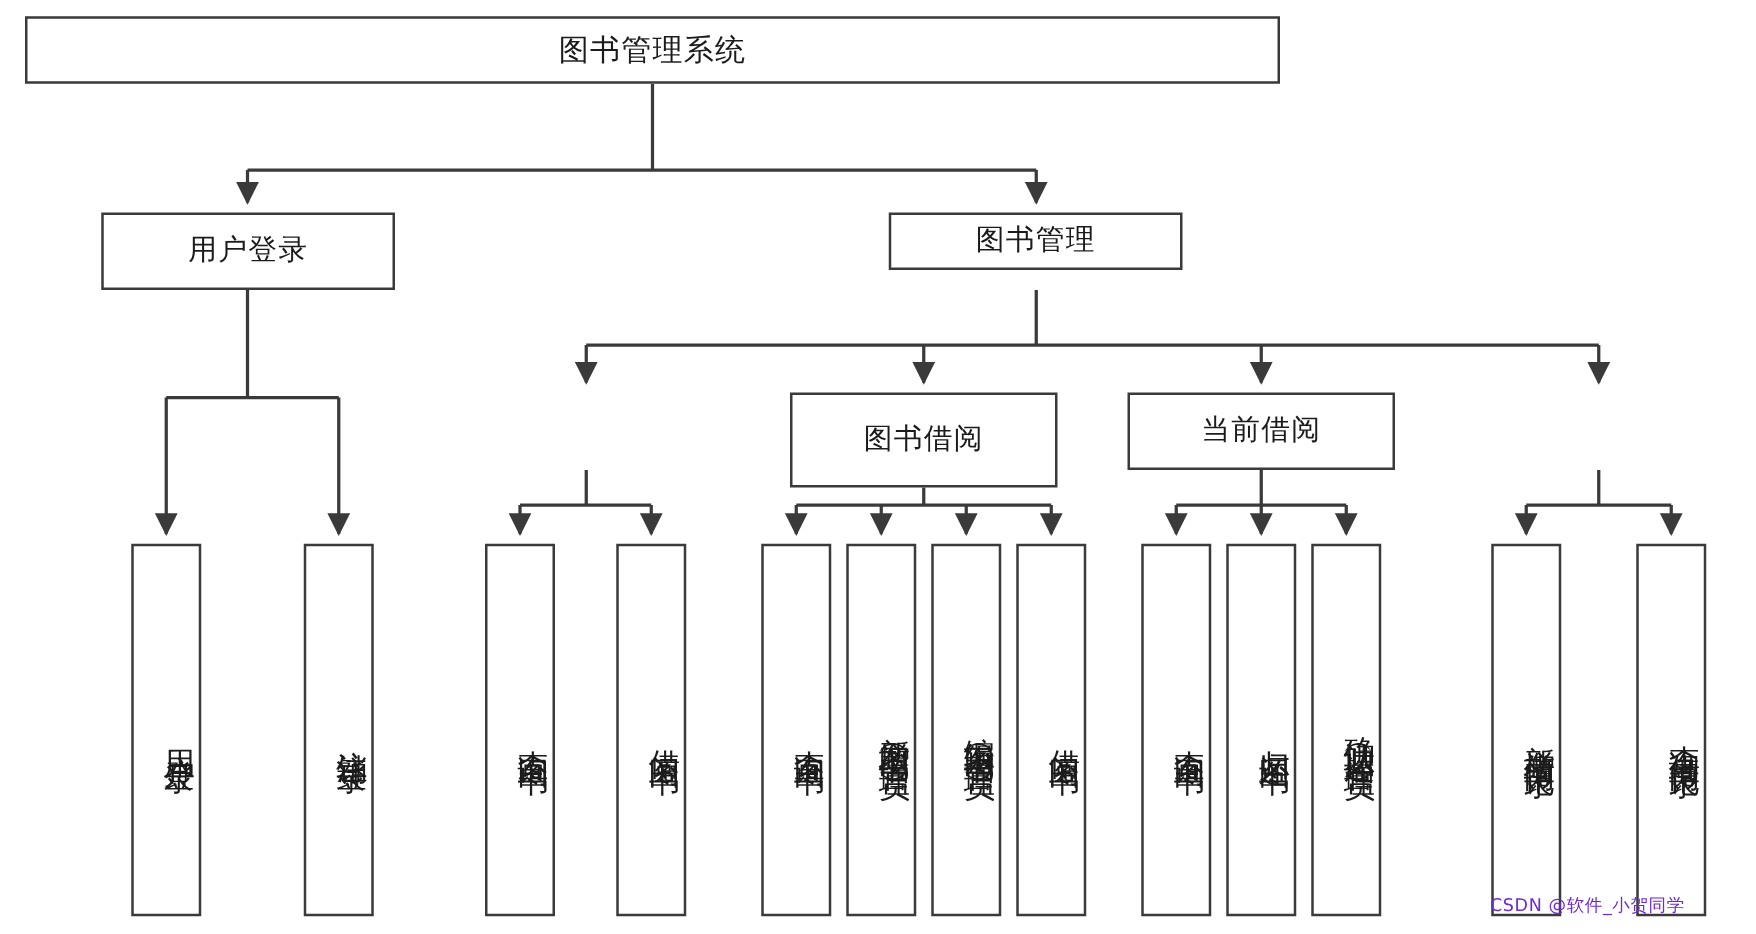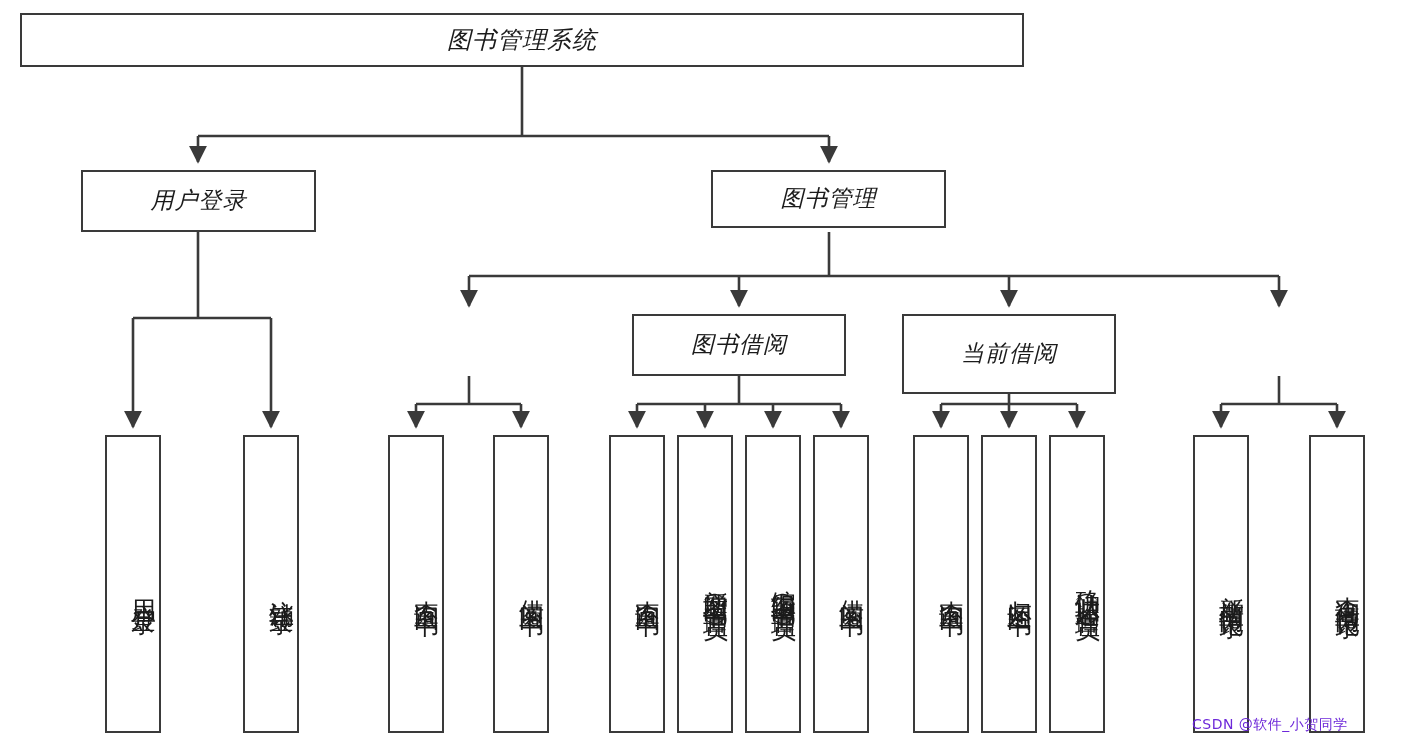--- a/index.html
+++ b/index.html
@@ -33,21 +33,20 @@
     display: flex;
     align-items: center;
     justify-content: center;
     color: #1b1b1b;
   }
   .node.horiz {
     font-size: 23px;
     letter-spacing: 1px;
     line-height: 1.2;
     text-align: left;
-    font-style: italic;
   }
   .node.vert {
     writing-mode: vertical-rl;
     text-orientation: upright;
     font-size: 25px;
     letter-spacing: 4px;
     line-height: 1.25;
     padding-top: 8px;
     align-items: flex-start;
     justify-content: center;
@@ -115,24 +114,24 @@
       <path d="M 1279 376 L 1279 404"></path>
       <path d="M 1221 404 L 1337 404"></path>
       <path d="M 1221 404 L 1221 427" marker-end="url(#arw)"></path>
       <path d="M 1337 404 L 1337 427" marker-end="url(#arw)"></path>
     </g>
   </svg>
 
   <div class="node horiz root" style="left:20px; top:13px; width:1004px; height:54px;">图书管理系统</div>
 
   <div class="node horiz" style="left:81px; top:170px; width:235px; height:62px;">用户登录</div>
-  <div class="node horiz" style="left:711px; top:170px; width:235px; height:58px;">图书管理</div>
+  <div class="node horiz" style="left:711px; top:170px; width:235px; height:46px;">图书管理</div>
 
-  <div class="node horiz" style="left:632px; top:314px; width:214px; height:62px;">图书借阅</div>
-  <div class="node horiz" style="left:902px; top:314px; width:214px; height:80px;">当前借阅</div>
+  <div class="node horiz" style="left:632px; top:314px; width:214px; height:76px;">图书借阅</div>
+  <div class="node horiz" style="left:902px; top:314px; width:214px; height:62px;">当前借阅</div>
 
   <div class="node vert" style="left:105px; top:435px; width:56px; height:298px;">用户登录</div>
   <div class="node vert" style="left:243px; top:435px; width:56px; height:298px;">注销登录</div>
 
   <div class="node vert" style="left:388px; top:435px; width:56px; height:298px;">查询图书</div>
   <div class="node vert" style="left:493px; top:435px; width:56px; height:298px;">借阅图书</div>
 
   <div class="node vert" style="left:609px; top:435px; width:56px; height:298px;">查询图书</div>
   <div class="node vert" style="left:677px; top:435px; width:56px; height:298px;">新增图书（管理员）</div>
   <div class="node vert" style="left:745px; top:435px; width:56px; height:298px;">编辑图书（管理员）</div>

